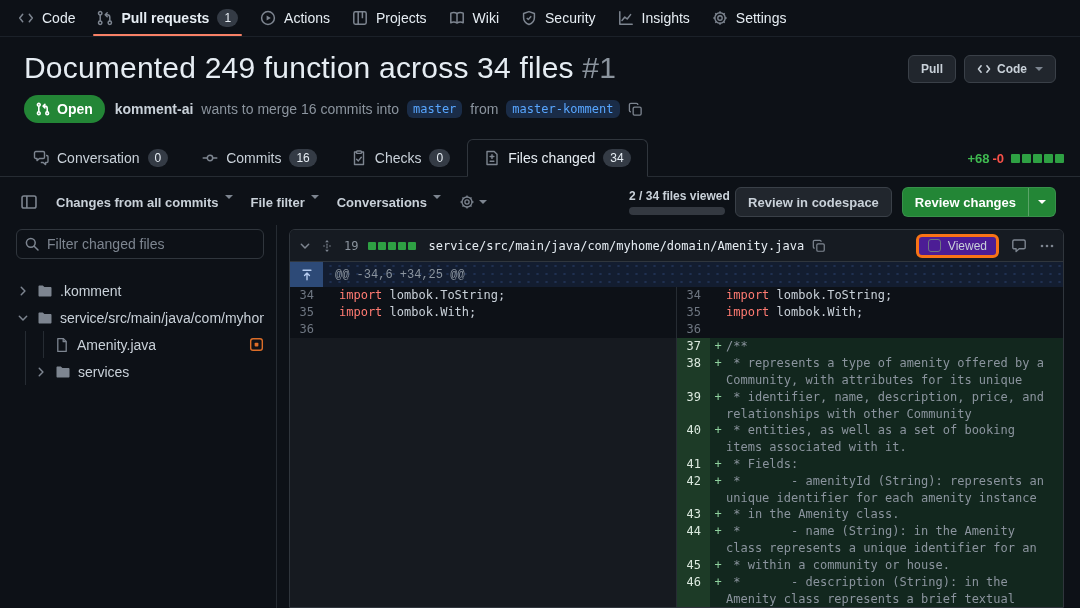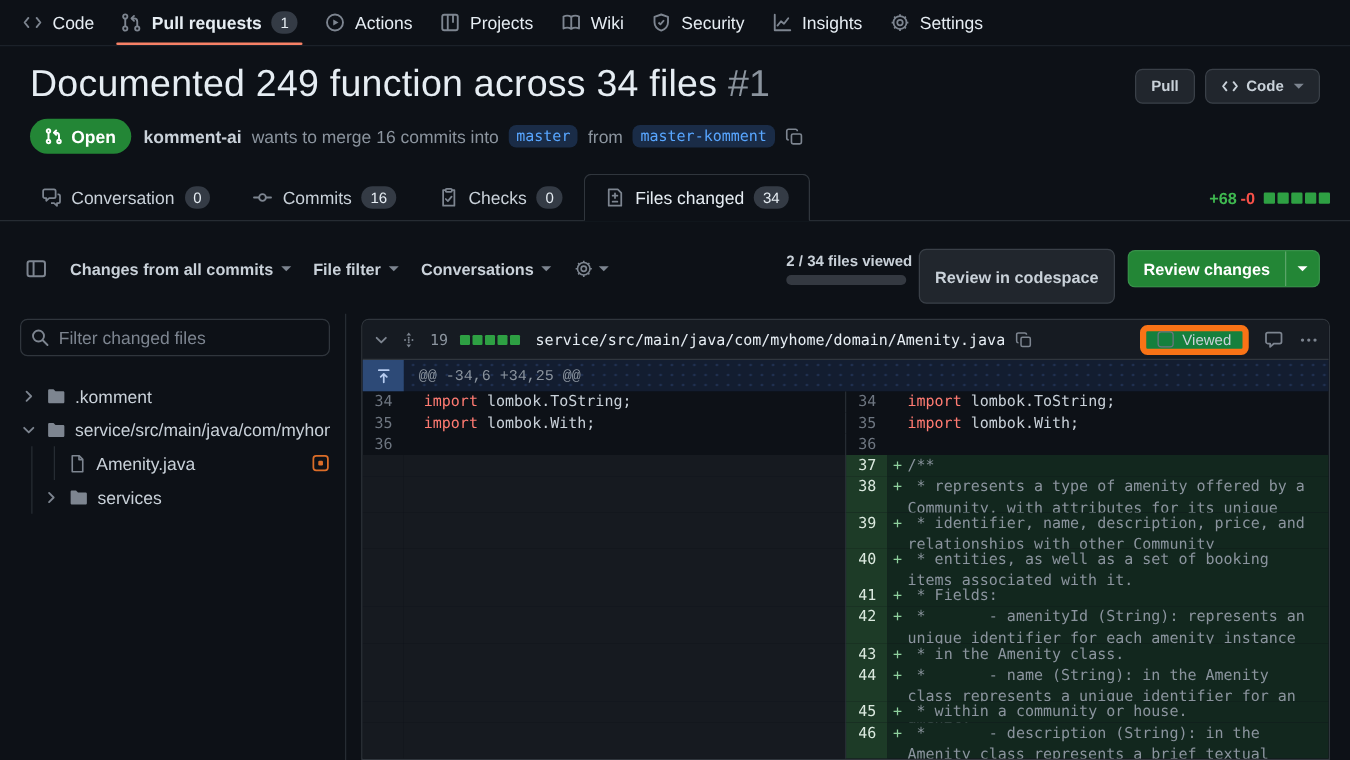--- a/index.html
+++ b/index.html
@@ -52,35 +52,35 @@
   .tab.active { background:#0d1117; border-color:#30363d; border-bottom-color:#0d1117; color:#e6edf3; }
   .diffstat { margin-left:auto; display:flex; align-items:center; gap:3px; padding-bottom:10px; }
   .ds-add { color:#3fb950; font-weight:600; font-size:13px; }
   .ds-del { color:#f85149; font-weight:600; font-size:13px; margin-right:4px; }
   .blocks { display:flex; gap:2px; }
   .blk { width:9px; height:9px; background:#2ea043; border-radius:1px; }
   .blk.sm { width:8px; height:8px; }
 
   
   .toolbar { padding:10px 24px 8px 20px; display:flex; align-items:center; gap:18px; flex:0 0 auto; }
-  .tool-drop { display:flex; align-items:center; gap:6px; color:#c9d1d9; font-size:13px;
+  .tool-drop { display:flex; align-items:flex-start; gap:6px; color:#c9d1d9; font-size:13px;
                font-weight:600; cursor:pointer; white-space:nowrap; }
   .icon-btn { display:flex; align-items:center; gap:4px; cursor:pointer; color:#7d8590; }
   .tb-right { margin-left:auto; display:flex; align-items:center; gap:10px; }
   .files-viewed { display:flex; flex-direction:column; gap:4px; width:96px; }
   .fv-label { font-size:12px; font-weight:600; color:#c9d1d9; white-space:nowrap; }
   .fv-track { height:8px; border-radius:4px; background:#343941; }
   .btn-green { display:flex; align-items:stretch; background:#238636; border-radius:6px;
                color:#fff; font-size:13px; font-weight:600; cursor:pointer; overflow:hidden;
                border:1px solid rgba(240,246,252,0.1); height:30px; }
   .btn-green .main-part { display:flex; align-items:center; padding:12px 12px; }
   .btn-green .caret-part { display:flex; align-items:center; padding:0 9px;
                border-left:1px solid rgba(255,255,255,0.25); }
   .btn-green .caret { border-top-color:#fff; }
-  .btn-lg { height:44px; font-size:13px;margin-top:12px; }
+  .btn-lg { height:30px; font-size:13px; }
 
   
   .content { flex:1; display:flex; min-height:0; }
   .sidebar { width:277px; flex:0 0 auto; border-right:1px solid #262c33; padding:4px 12px 0 16px; }
   .filter-wrap { position:relative; }
   .filter-input { width:100%; height:30px; background:transparent; border:1px solid #30363d;
                   border-radius:6px; color:#c9d1d9; font-size:14px; padding:0 8px 0 30px;
                   font-family:"Liberation Sans", sans-serif; }
   .filter-input::placeholder { color:#7d8590; }
   .filter-wrap .ico { position:absolute; left:8px; top:7px; }
@@ -96,21 +96,21 @@
   
   .main { flex:1; padding:4px 16px 0 12px; min-width:0; }
   .panel { border:1px solid #30363d; border-radius:6px 6px 0 0; overflow:hidden; height:100%;
            background:#0d1117; display:flex; flex-direction:column; }
   .file-hdr { height:32px; background:#161b22; border-bottom:1px solid #30363d;
               display:flex; align-items:center; gap:8px; padding:0 8px; flex:0 0 auto; }
   .fh-count { color:#8b949e; font-size:12px; font-family:"DejaVu Sans Mono", monospace; margin:0 2px; }
   .fh-path { font-family:"DejaVu Sans Mono", monospace; font-size:12px; color:#e6edf3; margin-left:4px; }
   .fh-right { margin-left:auto; display:flex; align-items:center; gap:12px; }
   .viewed-btn { display:flex; align-items:center; gap:7px; height:24px; padding:0 9px;
-                border:5px solid #f97316; border-radius:6px; background:#15803d;
+                border:3px solid #f97316; border-radius:6px; background:#4c1d95;
                 color:#c9d1d9; font-size:12px; font-weight:500; cursor:pointer; }
   .checkbox { width:13px; height:13px; border:1px solid #6e7681; border-radius:3px; background:transparent; }
 
   .hunk { display:flex; align-items:stretch; height:25px; flex:0 0 auto;
           background:#131d30;
           background-image:radial-gradient(circle, rgba(99,150,255,0.16) 1px, transparent 1.3px);
           background-size:9px 8px; }
   .hunk-expand { width:33px; background:#2d4a77; display:flex; align-items:center; justify-content:center;
                  cursor:pointer; color:#b6ccf0; }
   .hunk-text { display:flex; align-items:center; padding-left:12px; color:#8b949e;

